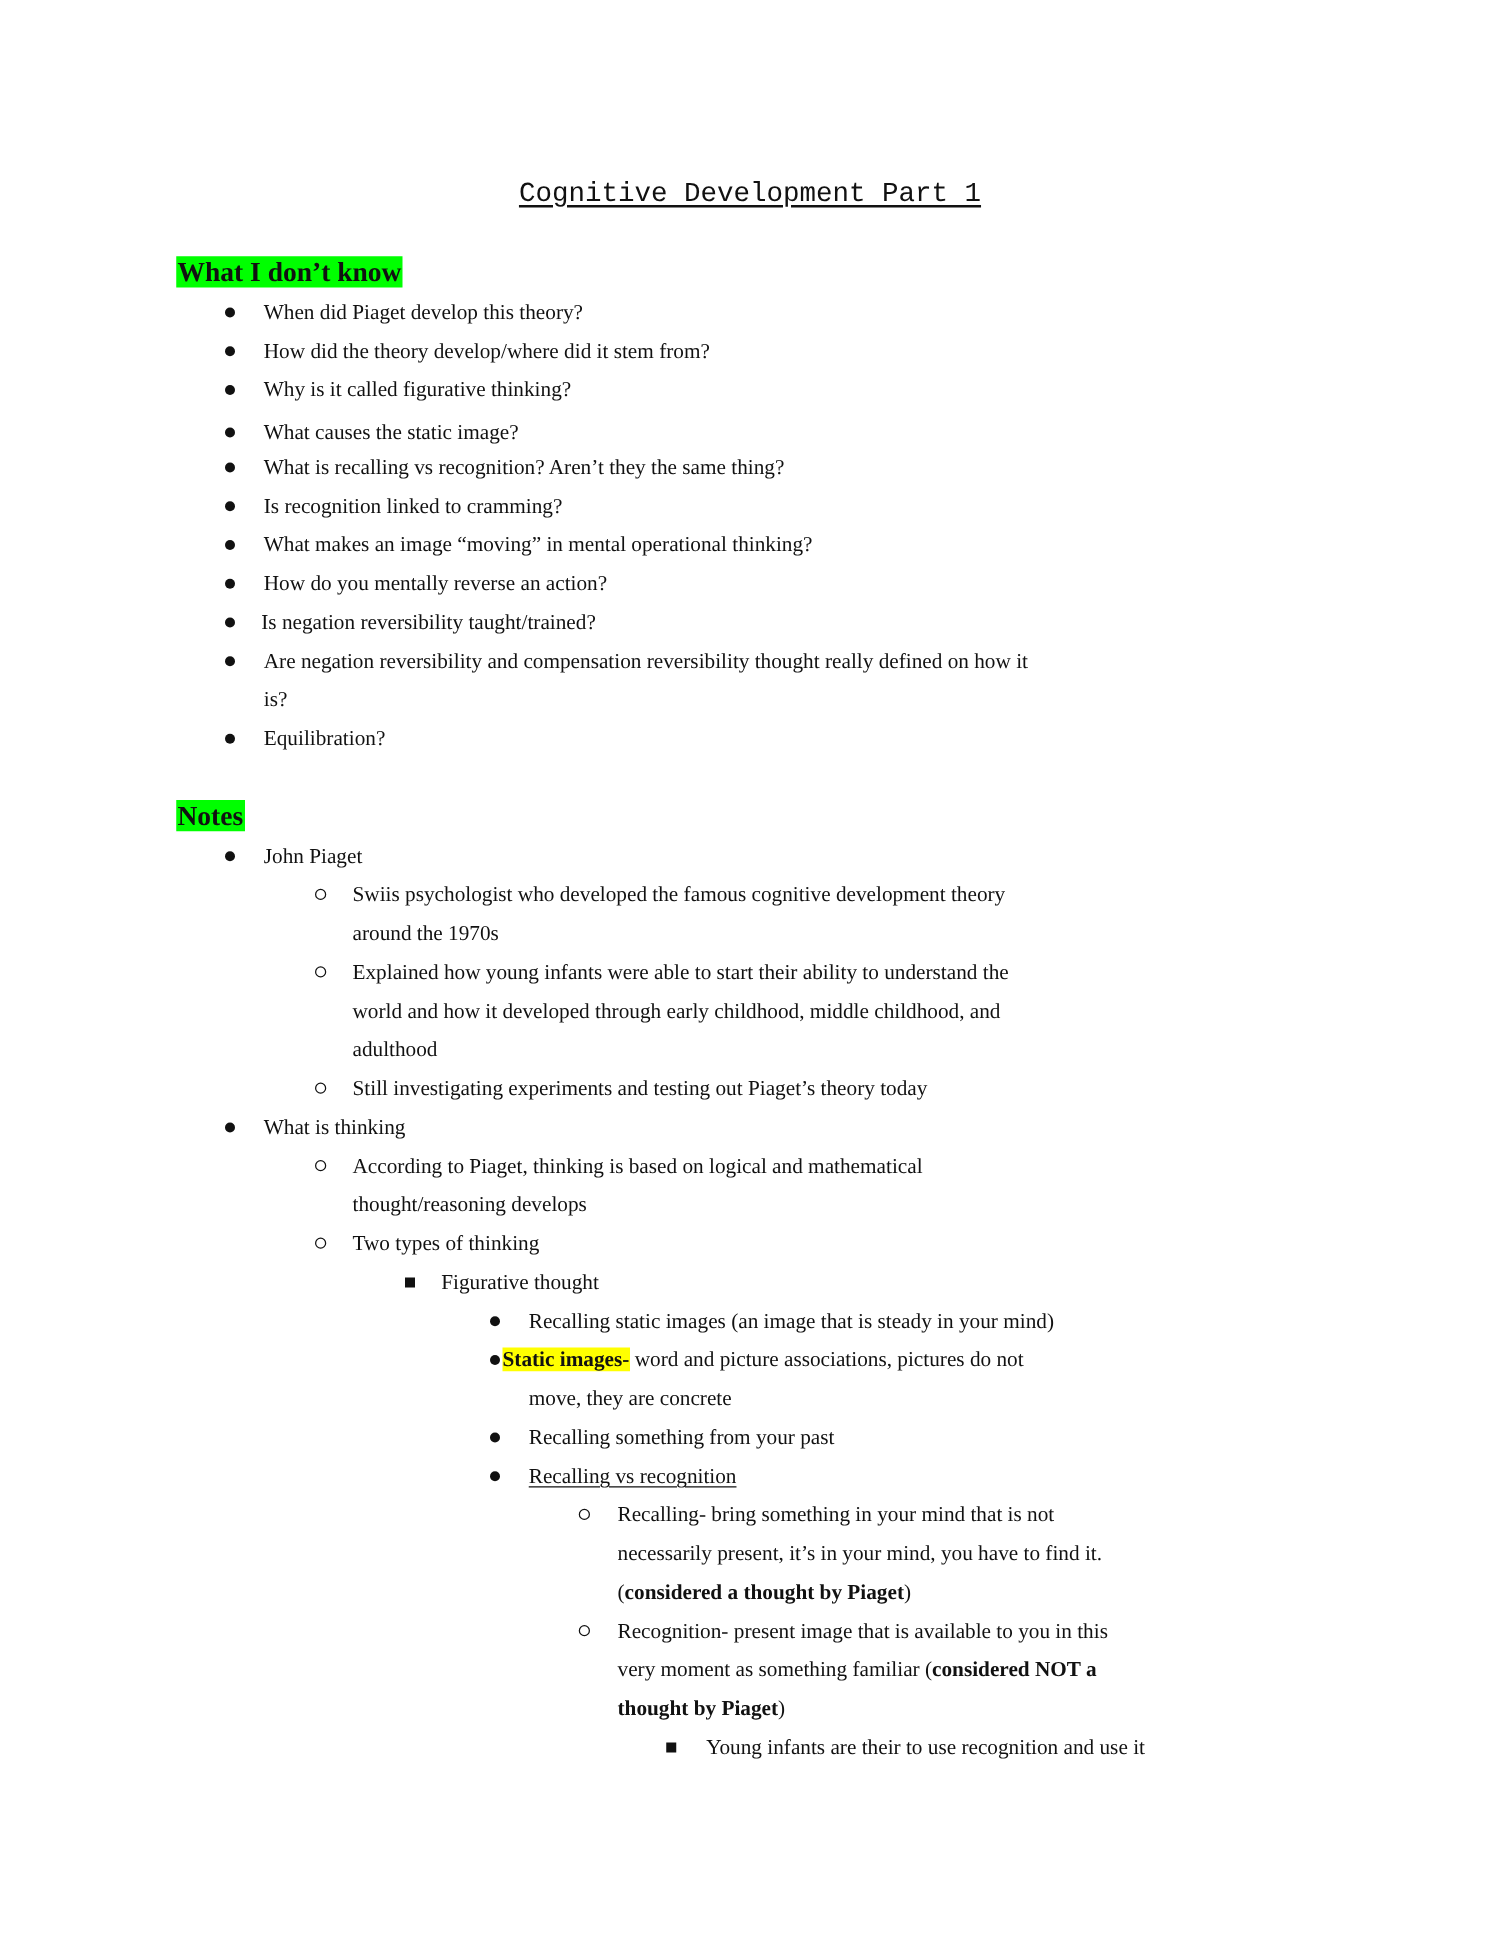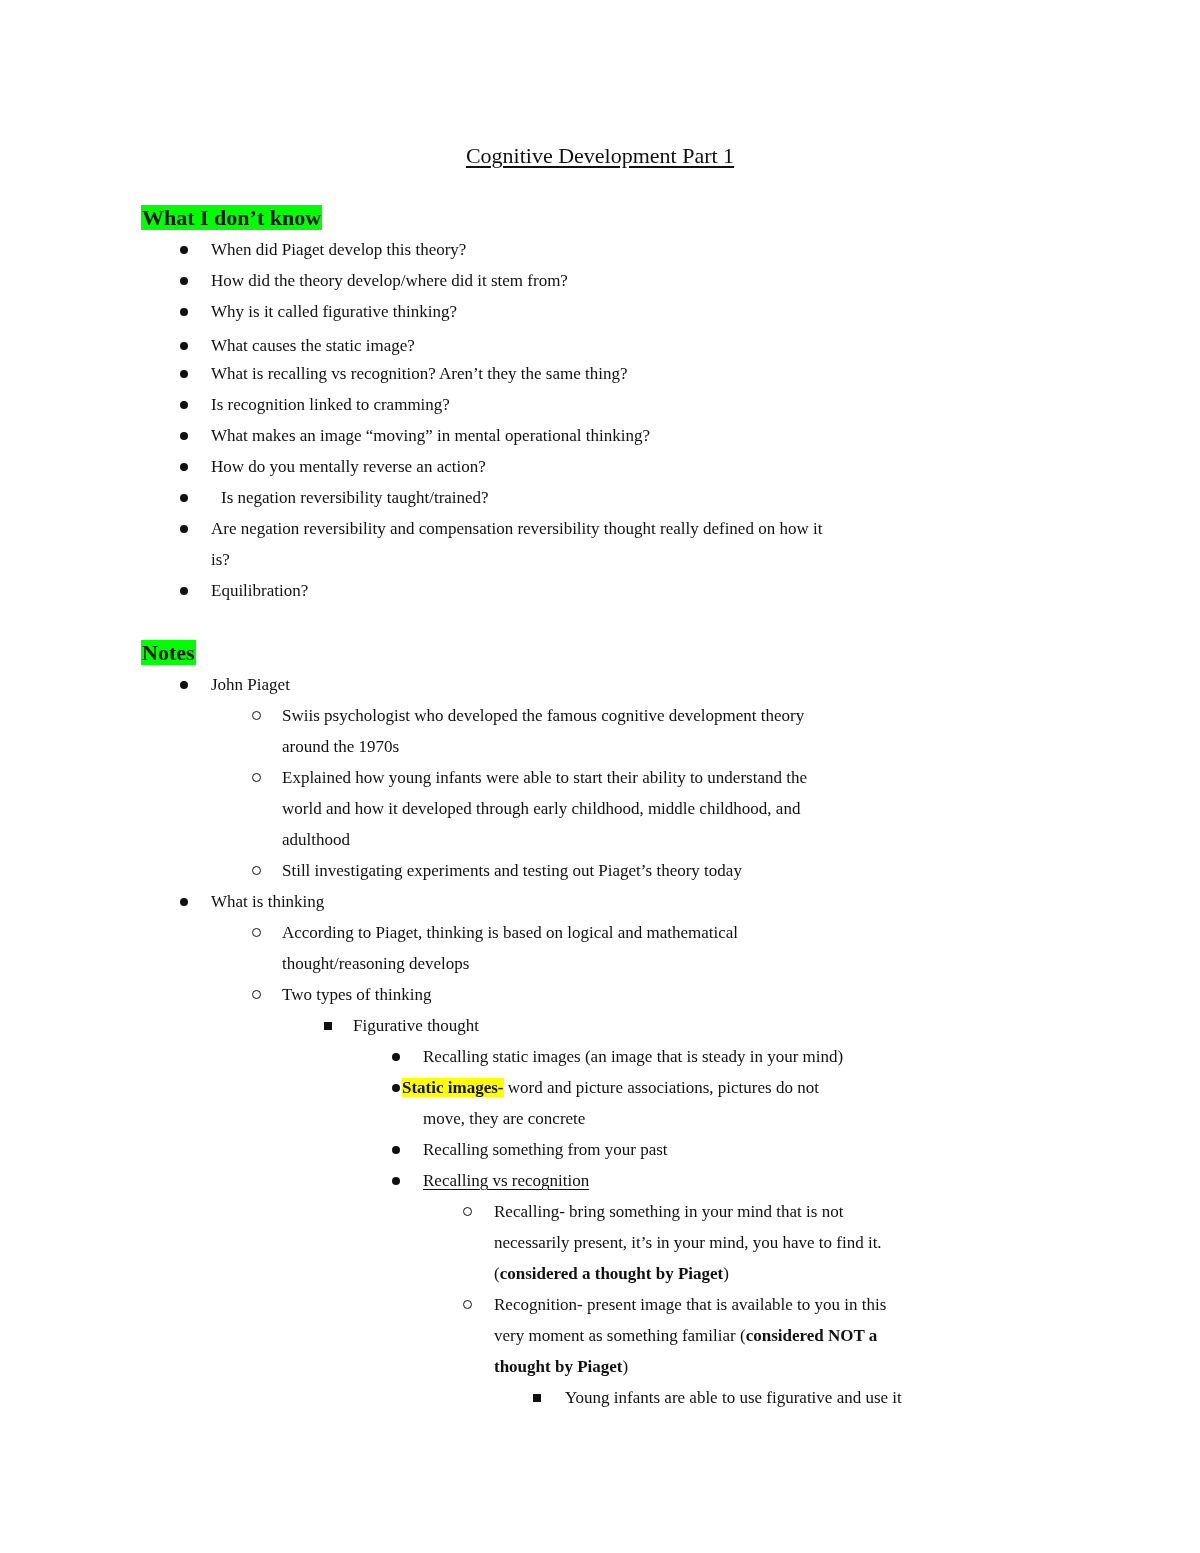--- a/index.html
+++ b/index.html
@@ -1,20 +1,20 @@
 <!DOCTYPE html>
 <html><head>
 <meta charset="utf-8">
 <style>
   html, body { margin: 0; padding: 0; background: #ffffff; }
   body { width: 1200px; height: 1553px; position: relative; overflow: hidden;
          font-family: "Liberation Serif", "DejaVu Serif", serif; color: #111; }
   .page { position: absolute; left: 0; top: 0; width: 1200px; height: 1553px; background: #fff; }
   .title { position: absolute; top: 140px; left: 0; width: 1200px; text-align: center;
-           font-size: 22px; line-height: 31px; }
+           font-size: 22px; line-height: 31px; font-family: Liberation Mono, monospace; }
   .title span { text-decoration: underline; text-underline-offset: 3px; }
   .heading { position: absolute; left: 141px; font-size: 22px; font-weight: bold; line-height: 28px; }
   .heading span { background: #00ff00; padding: 0 1px; }
   .row { position: absolute; font-size: 17px; line-height: 31px; }
   .bul { position: absolute; top: 0; line-height: 31px; font-size: 14px; }
   .disc::before { content: ""; display: inline-block; width: 8px; height: 8px; border-radius: 50%; background: #111; position: absolute; top: 12px; left: 0; }
   .circ::before { content: ""; display: inline-block; width: 7px; height: 7px; border-radius: 50%; border: 1.3px solid #111; position: absolute; top: 11px; left: 0; }
   .sq::before { content: ""; display: inline-block; width: 8px; height: 8px; background: #111; position: absolute; top: 12px; left: 0; }
   .txt { display: block; }
   .u { text-decoration: underline; text-underline-offset: 3px; }
@@ -62,21 +62,21 @@
     <div class="row" style="top:420px;left:180px">
       <span class="bul disc"></span>
       <span class="txt" style="margin-left:31px">What makes an image “moving” in mental operational thinking?</span>
     </div>
     <div class="row" style="top:451px;left:180px">
       <span class="bul disc"></span>
       <span class="txt" style="margin-left:31px">How do you mentally reverse an action?</span>
     </div>
     <div class="row" style="top:482px;left:180px">
       <span class="bul disc"></span>
-      <span class="txt" style="margin-left:41px">Is negation reversibility taught/trained?</span>
+      <span class="txt" style="margin-left:29px">Is negation reversibility taught/trained?</span>
     </div>
     <div class="row" style="top:513px;left:180px">
       <span class="bul disc"></span>
       <span class="txt" style="margin-left:31px">Are negation reversibility and compensation reversibility thought really defined on how it</span>
     </div>
     <div class="row" style="top:544px;left:211px">
       <span class="txt">is?</span>
     </div>
     <div class="row" style="top:575px;left:180px">
       <span class="bul disc"></span>
@@ -171,16 +171,16 @@
       <span class="txt" style="margin-left:31px">Recognition- present image that is available to you in this</span>
     </div>
     <div class="row" style="top:1320px;left:494px">
       <span class="txt"><span>very moment as something familiar (</span><span class="b">considered NOT a</span></span>
     </div>
     <div class="row" style="top:1351px;left:494px">
       <span class="txt"><span class="b">thought by Piaget</span><span>)</span></span>
     </div>
     <div class="row" style="top:1382px;left:533px">
       <span class="bul sq"></span>
-      <span class="txt" style="margin-left:32px">Young infants are able to use figurative and use it</span>
+      <span class="txt" style="margin-left:32px">Young infants are their to use recognition and use it</span>
     </div>
   </div>
 </div>
 
 </body></html>

